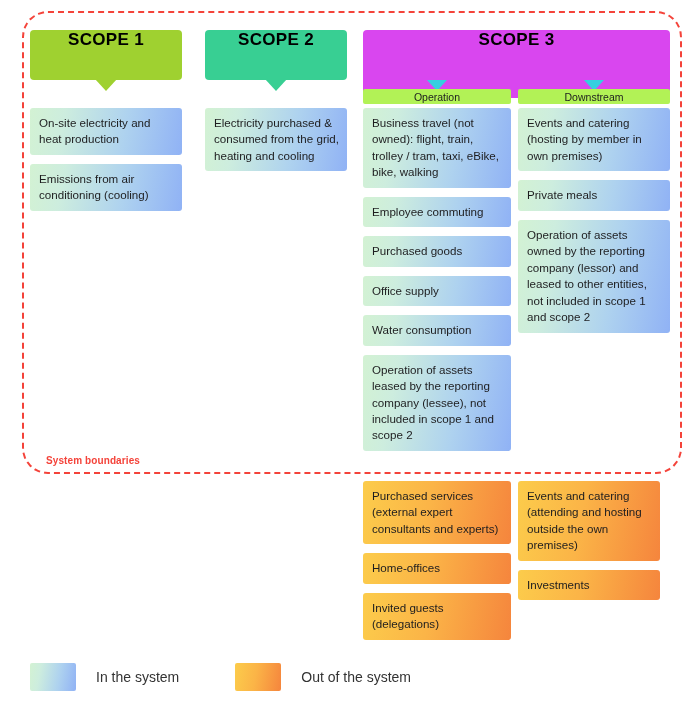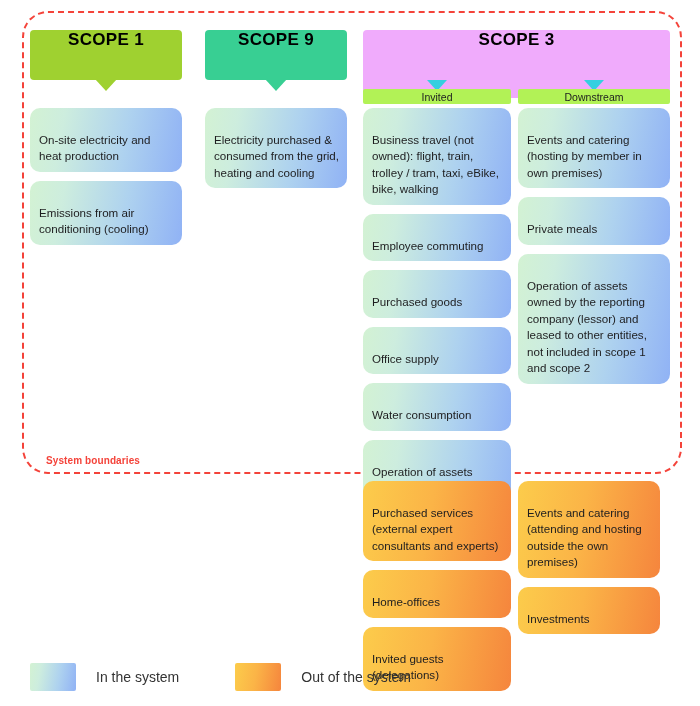--- a/index.html
+++ b/index.html
@@ -77,21 +77,21 @@
     left: 205px; top: 30px; width: 142px; height: 50px;
     background: #38cf93;
   }
   #scope2-header .tail {
     left: 60px;
     border-top: 12px solid #38cf93;
   }
 
   #scope3-header {
     left: 363px; top: 30px; width: 307px; height: 68px;
-    background: #f0abfc;
+    background: #d946ef;
   }
 
   
   .sub-tail {
     position: absolute;
     width: 0; height: 0;
     border-left: 10px solid transparent;
     border-right: 10px solid transparent;
     border-top: 11px solid #35cfe0;
     top: 80px;
@@ -123,24 +123,24 @@
   }
   #col-scope1   { left: 30px;  top: 108px; width: 152px; }
   #col-scope2   { left: 205px; top: 108px; width: 142px; }
   #col-upstream { left: 363px; top: 108px; width: 148px; }
   #col-downstream { left: 518px; top: 108px; width: 152px; }
 
   #col-out-upstream  { left: 363px; top: 481px; width: 148px; }
   #col-out-downstream{ left: 518px; top: 481px; width: 142px; }
 
   .box {
-    border-radius: 10px;
+    border-radius: 3px;
     font-size: 11.6px;
     line-height: 1.42;
-    padding: 24px 8px 7px 9px;
+    padding: 7px 8px 7px 9px;
     box-sizing: border-box;
     margin-bottom: 9px;
     color: #1d1d1f;
   }
   .box.in {
     background: linear-gradient(100deg, #d3f2d3 0%, #cdedde 22%, #aed2ef 62%, #90b2f5 100%);
   }
   .box.out {
     background: linear-gradient(100deg, #fccc4b 0%, #fbb447 45%, #f5853d 100%);
   }
@@ -183,32 +183,32 @@
 
   <div class="system-boundary"></div>
   <div class="system-boundary-label">System boundaries</div>
 
   <div class="scope-header" id="scope1-header">
     <span>SCOPE 1</span>
     <span class="tail"></span>
   </div>
 
   <div class="scope-header" id="scope2-header">
-    <span>SCOPE 9</span>
+    <span>SCOPE 2</span>
     <span class="tail"></span>
   </div>
 
   <div class="scope-header" id="scope3-header">
     <span>SCOPE 3</span>
   </div>
 
   <div class="sub-tail" id="tail-upstream"></div>
   <div class="sub-tail" id="tail-downstream"></div>
 
-  <div class="sub-header" id="sub-upstream">Invited</div>
+  <div class="sub-header" id="sub-upstream">Operation</div>
   <div class="sub-header" id="sub-downstream">Downstream</div>
 
   <div class="column" id="col-scope1">
     <div class="box in">On-site electricity and heat production</div>
     <div class="box in">Emissions from air conditioning (cooling)</div>
   </div>
 
   <div class="column" id="col-scope2">
     <div class="box in">Electricity purchased &amp; consumed from the grid, heating and cooling</div>
   </div>

